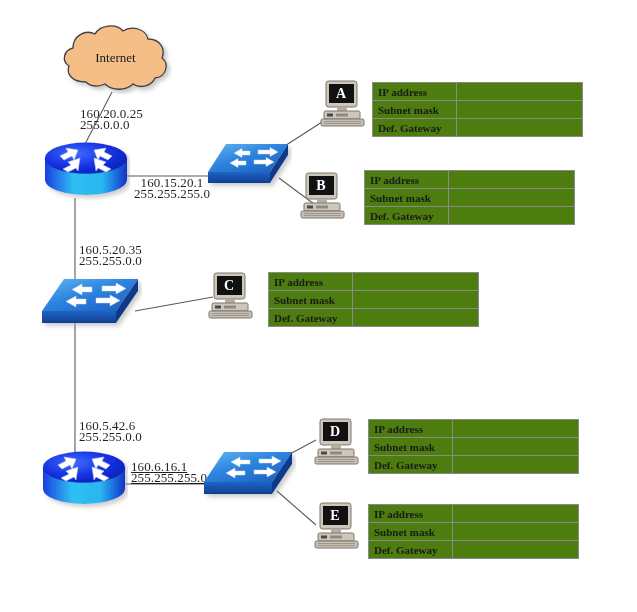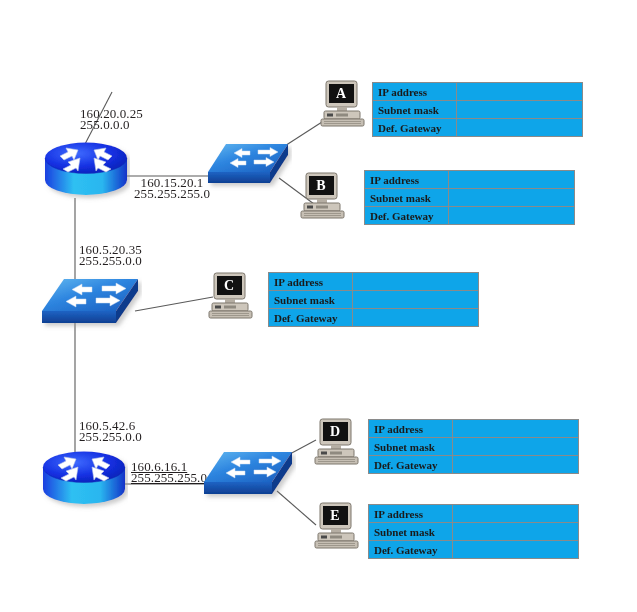--- a/index.html
+++ b/index.html
@@ -50,21 +50,21 @@
     line-height: 11px;
     color: #231f20;
     white-space: nowrap;
     letter-spacing: 0.1px;
   }
 
   
   .cfg-table {
     position: absolute;
     border-collapse: collapse;
-    background: #0ea5e9;
+    background: #4d7c0f;
     table-layout: fixed;
   }
   .cfg-table td {
     border: 1px solid #8a8a8a;
     height: 17px;
     padding: 0 0 0 5px;
     font-family: "Liberation Serif", serif;
     font-size: 11px;
     color: #1a1a1a;
     vertical-align: middle;
@@ -113,20 +113,36 @@
       <line x1="75" y1="321" x2="75" y2="455"></line>
 
       <line x1="118" y1="484" x2="212" y2="484"></line>
 
       <line x1="275" y1="462" x2="316" y2="440"></line>
 
       <line x1="277" y1="491" x2="316" y2="525"></line>
     </g>
   </svg>
 
+  <div class="cloud-wrap node" style="left:58px; top:22px; width:115px; height:72px;">
+    <svg width="115" height="72" viewBox="0 0 115 72">
+      <defs>
+        <filter id="cshadow" x="-20%" y="-20%" width="150%" height="160%">
+          <feDropShadow dx="3" dy="3" stdDeviation="2" flood-color="#9a9a9a" flood-opacity="0.55"></feDropShadow>
+        </filter>
+      </defs>
+      <g filter="url(#cshadow)">
+        <path d="M28,60 C14,60 8,52 11,44 C3,39 6,28 15,26 C15,14 27,7 37,12
+                 C42,3 58,1 65,9 C74,3 88,7 90,17 C102,17 108,27 104,36
+                 C112,42 108,55 97,56 C94,64 82,67 75,62
+                 C68,69 54,69 47,62 C41,65 33,65 28,60 Z" fill="#F5BE87" stroke="#3f3f3f" stroke-width="1.3" stroke-linejoin="round"></path>
+      </g>
+    </svg>
+    <div class="cloud-label" style="top:28px;">Internet</div>
+  </div>
 
   <div class="node" style="left:42px; top:136px; width:88px; height:70px;">
     <svg width="88" height="70" viewBox="0 0 88 70">
       <defs>
         <linearGradient id="rbody1" x1="0" y1="0" x2="1" y2="0">
           <stop offset="0%" stop-color="#1b3fe0"></stop>
           <stop offset="35%" stop-color="#2ec0f2"></stop>
           <stop offset="70%" stop-color="#2ab6ef"></stop>
           <stop offset="100%" stop-color="#1233c9"></stop>
         </linearGradient>

